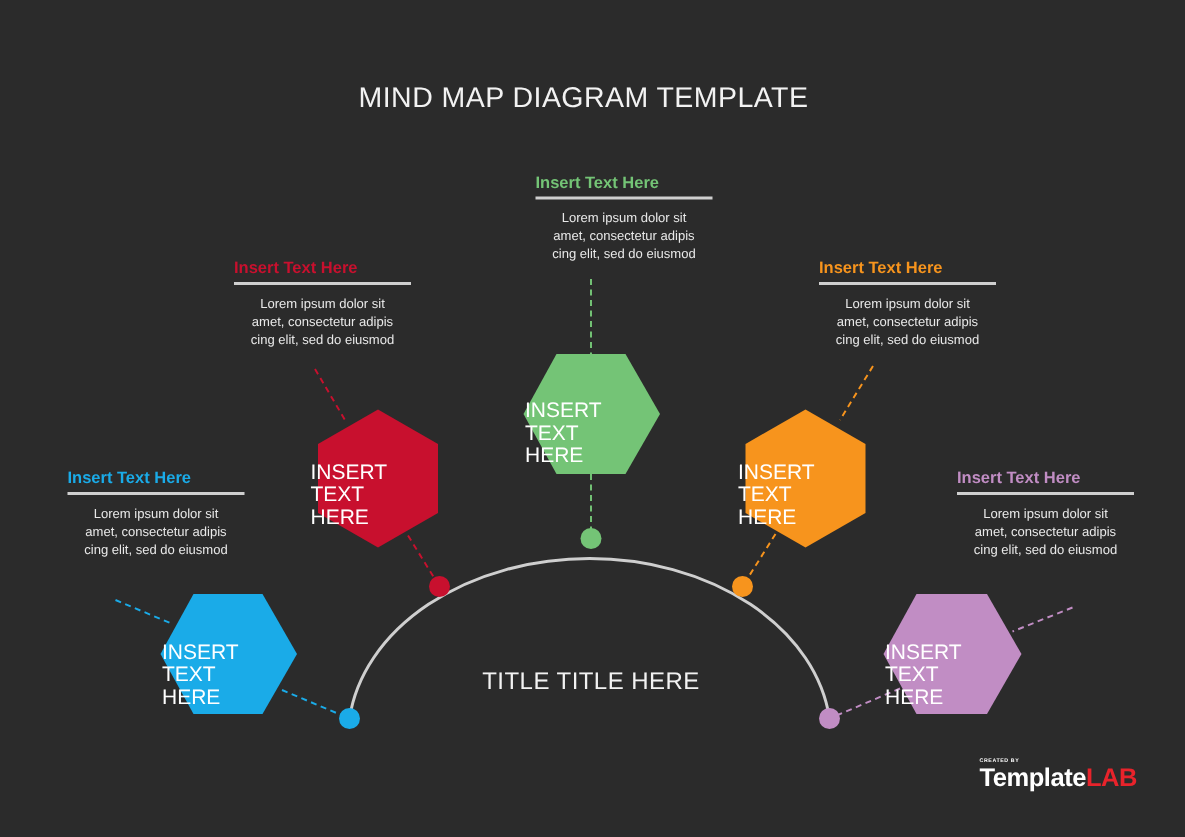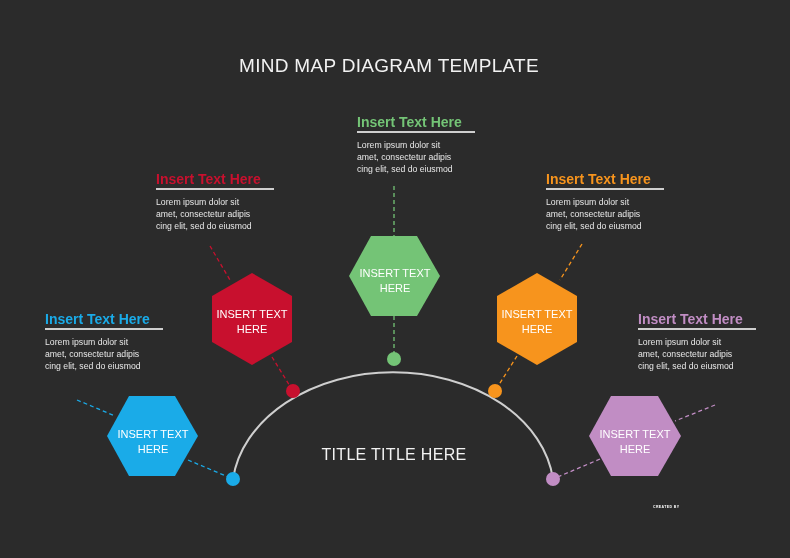--- a/index.html
+++ b/index.html
@@ -15,31 +15,31 @@
     text-align: center; color: #f2f2f2; font-size: 19px; letter-spacing: 0.3px;
   }
   .center-title {
     position: absolute; left: 244px; width: 300px; top: 446px;
     text-align: center; color: #f2f2f2; font-size: 16px; letter-spacing: 0.3px;
   }
   .callout {
     position: absolute; width: 118px;
   }
   .callout .head {
-    font-size: 14px; font-weight: bold; height: 14px; line-height: 14px;
+    font-size: 11px; font-weight: bold; height: 14px; line-height: 14px;
   }
   .callout .rule {
     height: 1.5px; background: #cfcfcf; margin-top: 2px; margin-bottom: 6px;
   }
   .callout .body {
-    font-size: 8.7px; color: #e8e8e8; line-height: 12px;
+    font-size: 8.7px; color: #e8e8e8; line-height: 12px; text-align: center;
   }
   .hex-label {
-    position: absolute; width: 90px; text-align: center;
-    color: #ffffff; font-size: 11px; line-height: 15px;
+    position: absolute; width: 90px; text-align: left;
+    color: #ffffff; font-size: 14px; line-height: 15px;
   }
   .logo {
     position: absolute; left: 653px; top: 505px;
   }
   .logo .created { font-size: 3.5px; color: #ffffff; font-weight: bold; letter-spacing: 0.4px; height: 5px; }
   .logo .brand { font-size: 17px; font-weight: bold; line-height: 18px; letter-spacing: -0.3px; }
   .logo .brand .tpl { color: #ffffff; }
   .logo .brand .lab { color: #e8232b; }
 </style>
 </head>
@@ -149,13 +149,14 @@
   <div class="rule"></div>
   <div class="body">
     <div>Lorem ipsum dolor sit</div>
     <div>amet, consectetur adipis</div>
     <div>cing elit, sed do eiusmod</div>
   </div>
 </div>
 
 <div class="logo">
   <div class="created">CREATED BY</div>
+  <div class="brand"><span class="tpl">Template</span><span class="lab">LAB</span></div>
 </div>
 
 </body></html>

